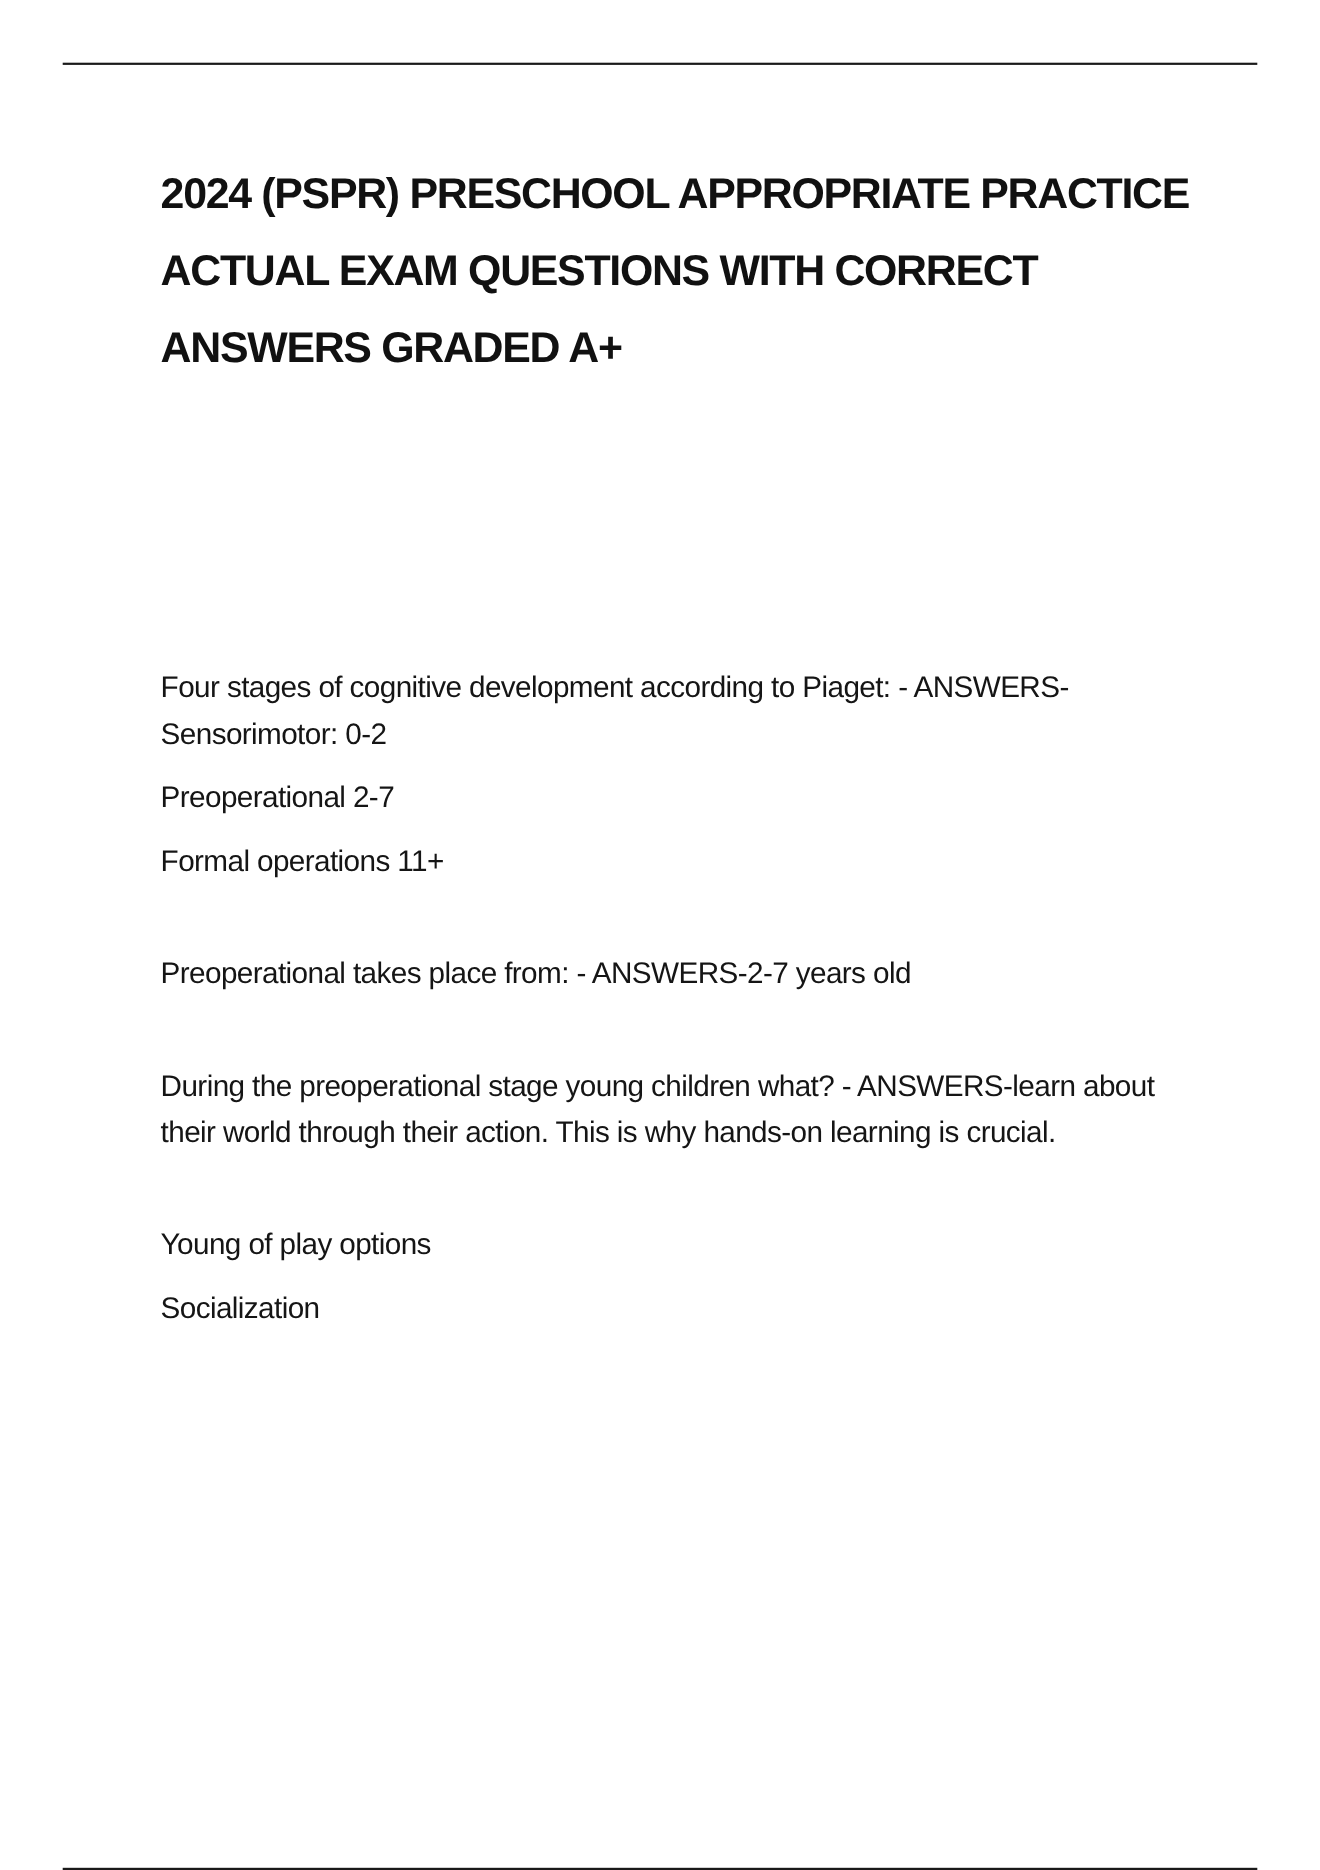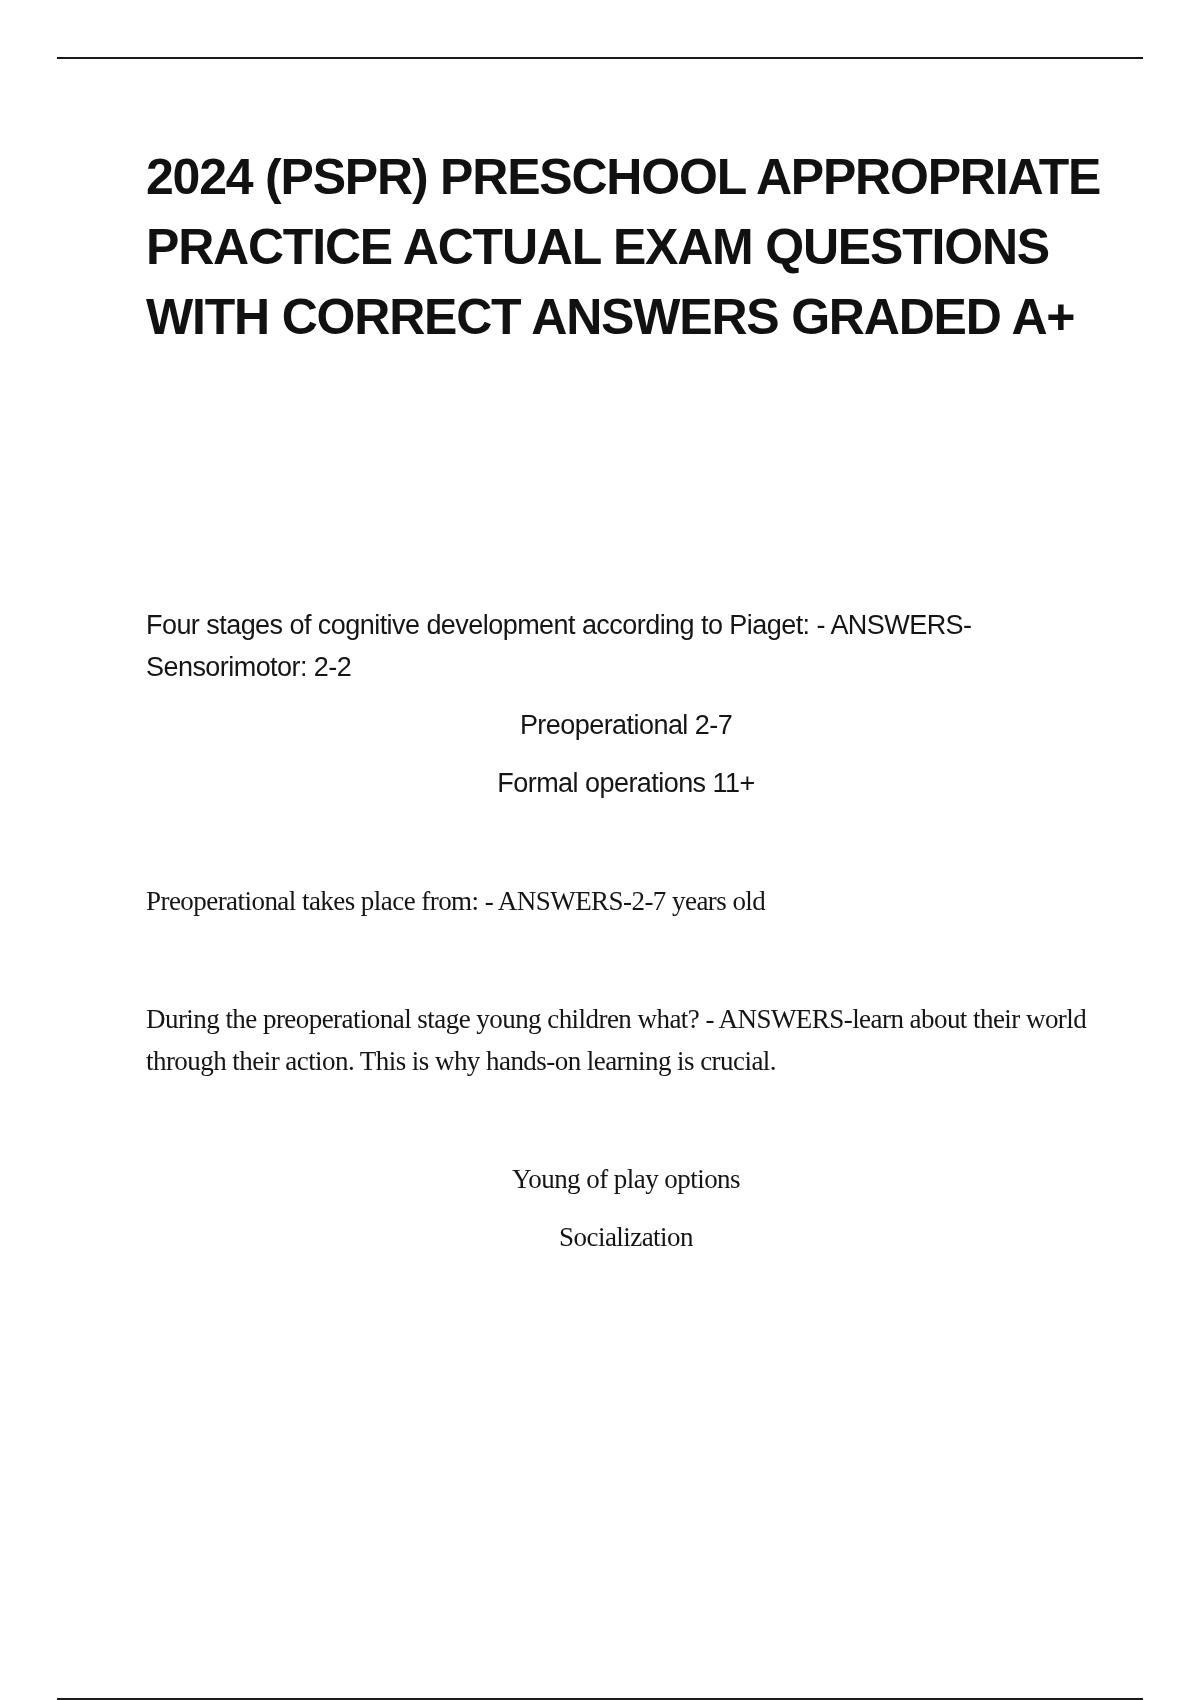--- a/index.html
+++ b/index.html
@@ -24,21 +24,21 @@
     }
     .rule-top { top: 57px; }
     .rule-bottom { top: 1698px; }
 
     .title {
       position: absolute;
       left: 146px;
       top: 142px;
       width: 990px;
       margin: 0;
-      font-size: 50px;
+      font-size: 39px;
       line-height: 70px;
       font-weight: bold;
       letter-spacing: -1.2px;
       color: #111111;
     }
 
     .content {
       position: absolute;
       left: 146px;
       top: 604px;
@@ -49,38 +49,36 @@
     }
     .qa {
       margin: 0;
     }
     .qa p {
       margin: 0;
       line-height: 42px;
     }
     .qa .extra {
       margin-top: 16px;
-      text-align: center;
     }
     .qa + .qa {
-      margin-top: 76px;
-      font-family: Liberation Serif, serif;
+      margin-top: 60px;
     }
   </style>
 </head>
 <body>
 
 <div class="rule rule-top"></div>
 
 <h1 class="title">2024 (PSPR) PRESCHOOL APPROPRIATE PRACTICE ACTUAL EXAM QUESTIONS WITH CORRECT ANSWERS GRADED A+</h1>
 
 <div class="content">
 
   <div class="qa">
-    <p>Four stages of cognitive development according to Piaget: - ANSWERS-Sensorimotor: 2-2</p>
+    <p>Four stages of cognitive development according to Piaget: - ANSWERS-Sensorimotor: 0-2</p>
     <p class="extra">Preoperational 2-7</p>
     <p class="extra">Formal operations 11+</p>
   </div>
 
   <div class="qa">
     <p>Preoperational takes place from: - ANSWERS-2-7 years old</p>
   </div>
 
   <div class="qa">
     <p>During the preoperational stage young children what? - ANSWERS-learn about their world through their action. This is why hands-on learning is crucial.</p>

